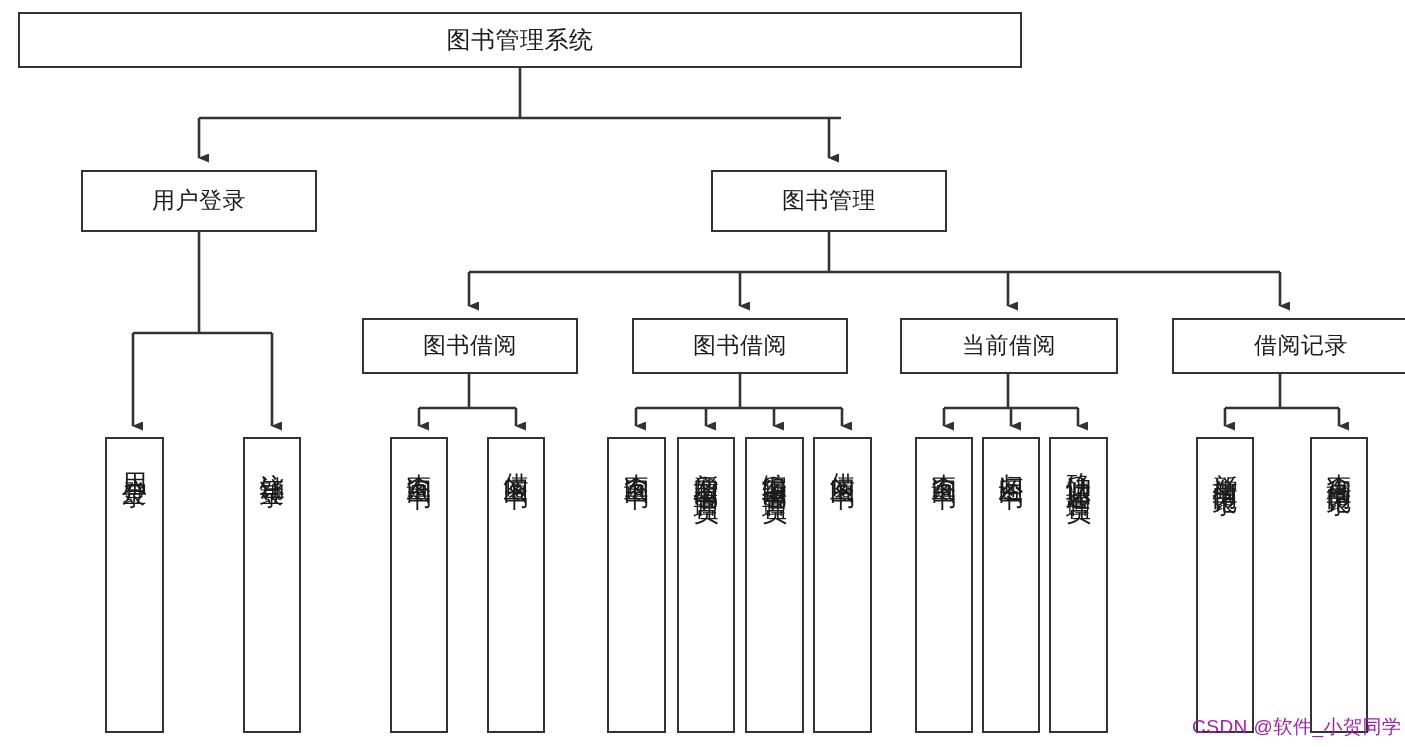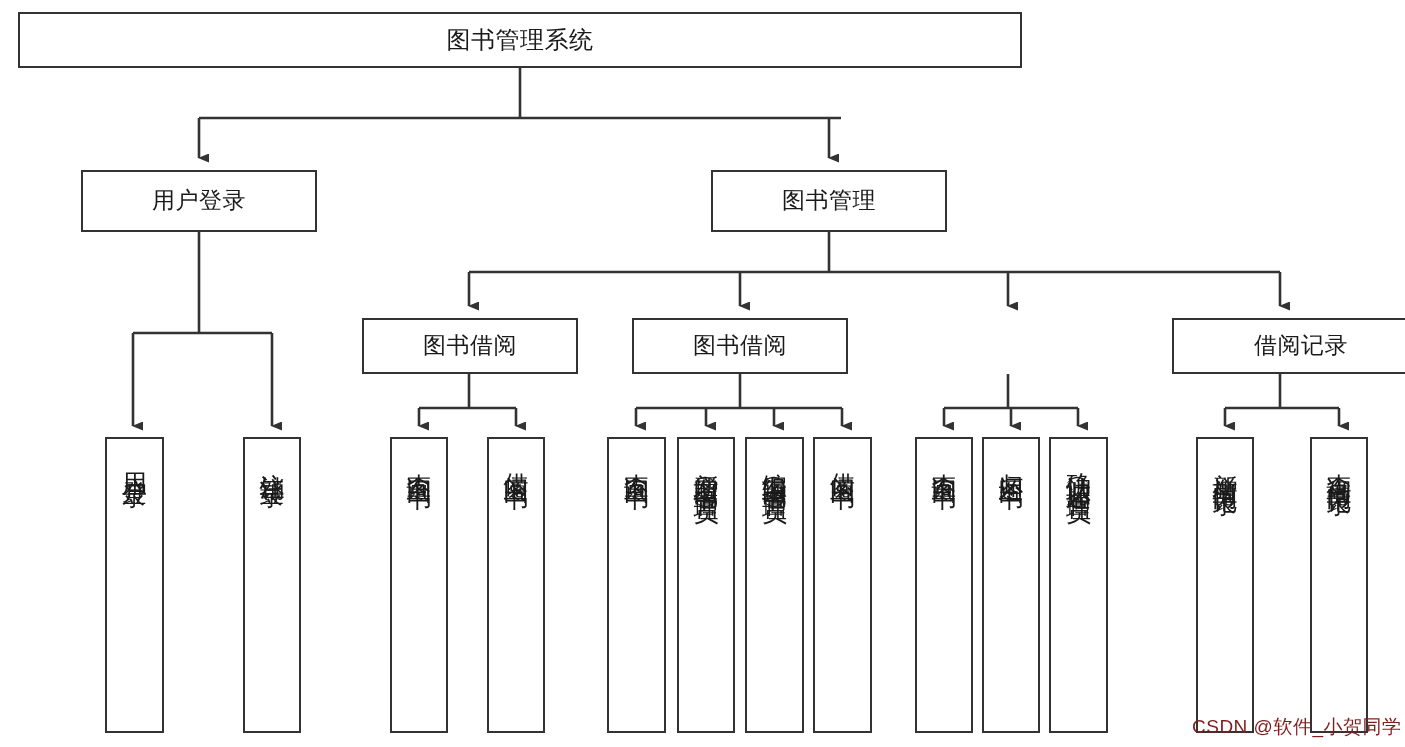--- a/index.html
+++ b/index.html
@@ -132,20 +132,23 @@
   <div class="node horiz" style="left: 711px; top: 170px; width: 236px; height: 62px; border-color: rgb(51, 51, 51); background: rgb(255, 255, 255); color: rgb(26, 26, 26);">
     <span class="label">图书管理</span>
   </div>
 
   <div class="node horiz" style="left: 362px; top: 318px; width: 216px; height: 56px; border-color: rgb(51, 51, 51); background: rgb(255, 255, 255); color: rgb(26, 26, 26);">
     <span class="label">图书借阅</span>
   </div>
   <div class="node horiz" style="left: 632px; top: 318px; width: 216px; height: 56px; border-color: rgb(51, 51, 51); background: rgb(255, 255, 255); color: rgb(26, 26, 26);">
     <span class="label">图书借阅</span>
   </div>
+  <div class="node horiz" style="left: 900px; top: 318px; width: 218px; height: 56px; border-color: rgb(51, 51, 51); background: rgb(255, 255, 255); color: rgb(26, 26, 26);">
+    <span class="label">当前借阅</span>
+  </div>
   <div class="node horiz" style="left: 1172px; top: 318px; width: 258px; height: 56px; border-color: rgb(51, 51, 51); background: rgb(255, 255, 255); color: rgb(26, 26, 26);">
     <span class="label">借阅记录</span>
   </div>
 
   <div class="node vert" style="left: 105px; top: 437px; width: 59px; height: 296px; border-color: rgb(51, 51, 51); background: rgb(255, 255, 255); color: rgb(26, 26, 26);">
     <span class="label">用户登录</span>
   </div>
   <div class="node vert" style="left: 243px; top: 437px; width: 58px; height: 296px; border-color: rgb(51, 51, 51); background: rgb(255, 255, 255); color: rgb(26, 26, 26);">
     <span class="label">注销登录</span>
   </div>
@@ -176,14 +179,14 @@
   <div class="node vert" style="left: 1049px; top: 437px; width: 59px; height: 296px; border-color: rgb(51, 51, 51); background: rgb(255, 255, 255); color: rgb(26, 26, 26);">
     <span class="label">确认归还（管理员）</span>
   </div>
   <div class="node vert" style="left: 1196px; top: 437px; width: 58px; height: 296px; border-color: rgb(51, 51, 51); background: rgb(255, 255, 255); color: rgb(26, 26, 26);">
     <span class="label">新增借阅记录</span>
   </div>
   <div class="node vert" style="left: 1310px; top: 437px; width: 58px; height: 296px; border-color: rgb(51, 51, 51); background: rgb(255, 255, 255); color: rgb(26, 26, 26);">
     <span class="label">查询借阅记录</span>
   </div>
 
-  <div class="watermark" style="left: 1192px; top: 714px; color: #7f1d1d;">CSDN @软件_小贺同学</div>
+  <div class="watermark" style="left: 1192px; top: 714px; color: #a21caf;">CSDN @软件_小贺同学</div>
 </div>
 
 </body></html>

